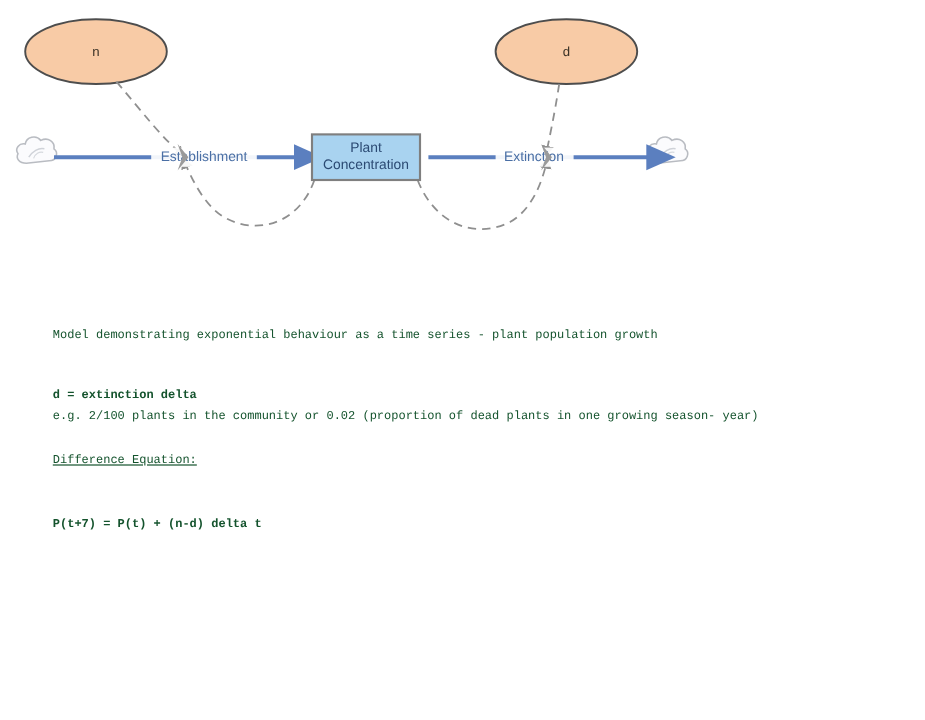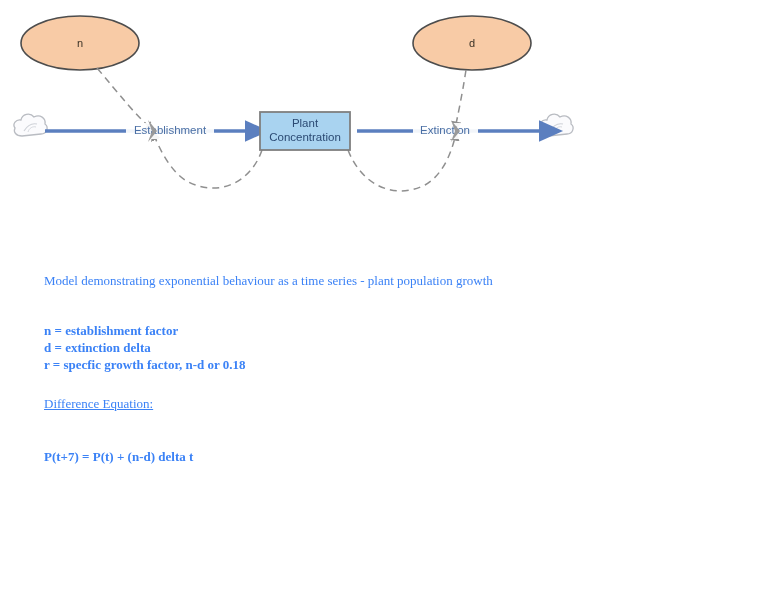--- a/index.html
+++ b/index.html
@@ -45,24 +45,24 @@
 
   
   #notes {
     position: absolute;
     left: 44px;
     top: 272px;
     width: 700px;
     color: #1a1a1a;
   }
   .note-line {
-    font-family: Liberation Serif, serif;
-    font-size: 13px;
+    font-family: Liberation Mono, monospace;
+    font-size: 10px;
     line-height: 17px;
-    color: #3b82f6;
+    color: #14532d;
     white-space: nowrap;
   }
   .note-intro {
     margin-bottom: 33px;
   }
   .note-head {
     font-weight: bold;
   }
   .note-sub {
     margin-bottom: 20px;
@@ -139,22 +139,21 @@
 
     <path d="M148,120 L157,131 L148,142 L152,131 Z" fill="#9a9a9a"></path>
     <path d="M451,120 L460,131 L451,142 L455,131 Z" fill="#9a9a9a"></path>
   </svg>
 </div>
 
 <div id="notes">
 
   <div class="note-line note-intro">Model demonstrating exponential behaviour as a time series - plant population growth</div>
 
-  <div class="note-line note-head">n = establishment factor</div>
 
   <div class="note-line note-head">d = extinction delta</div>
+  <div class="note-line note-sub">e.g. 2/100 plants in the community or 0.02 (proportion of dead plants in one growing season- year)</div>
 
-  <div class="note-line note-r">r = specfic growth factor, n-d or 0.18</div>
 
   <div class="note-line note-diff">Difference Equation:</div>
 
   <div class="note-line note-eq">P(t+7) = P(t) + (n-d) delta t</div>
 </div>
 
 </body></html>

